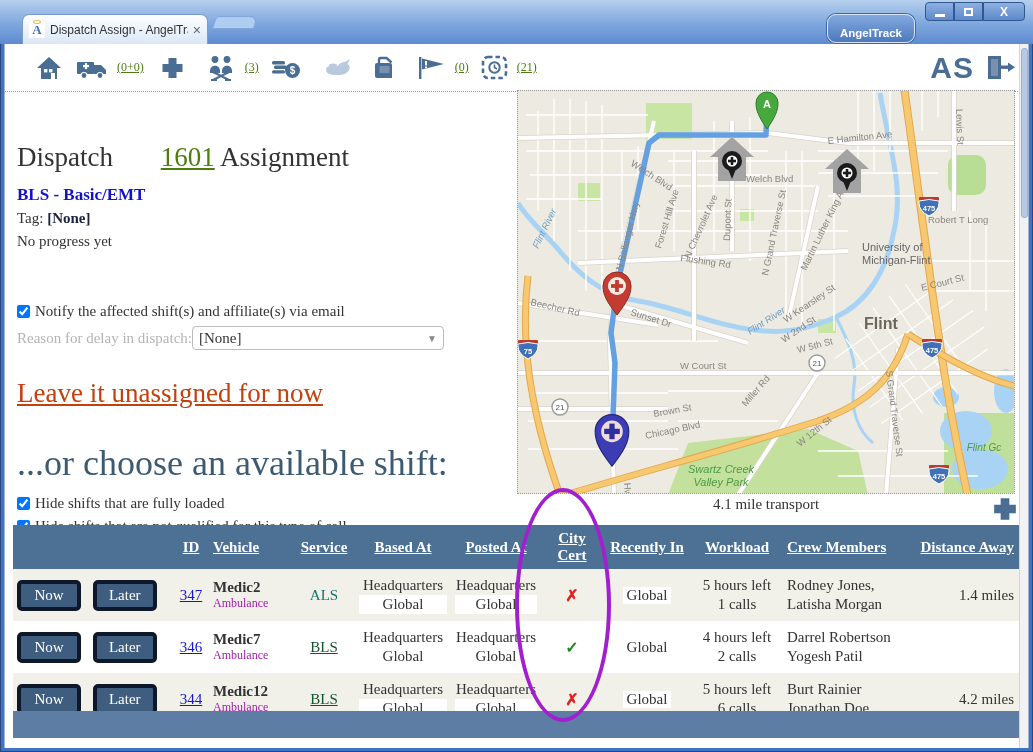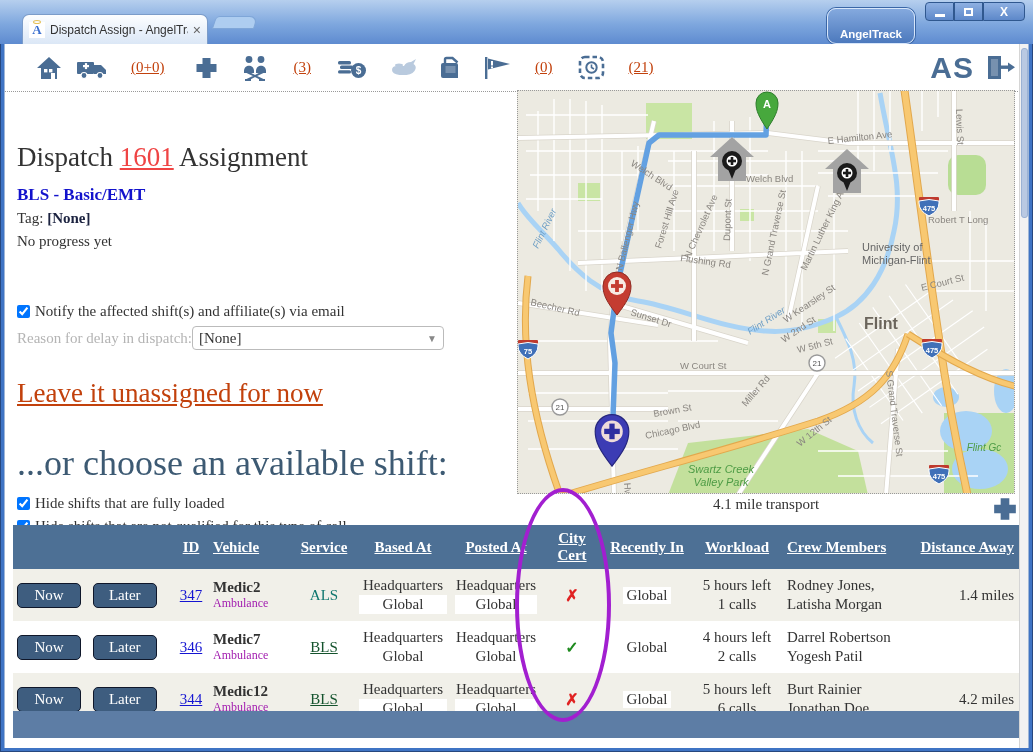--- a/index.html
+++ b/index.html
@@ -17,42 +17,42 @@
   .favicon{position:relative;width:16px;height:16px;background:#fff;flex:0 0 16px;
            display:flex;align-items:center;justify-content:center;}
   .favicon span{color:#3a6fd0;font-family:"Liberation Serif",serif;font-weight:bold;font-size:13px;line-height:1;}
   .favicon i{position:absolute;top:-2px;left:4px;width:8px;height:4px;border:1.5px solid #e6c25a;border-radius:50%;}
   .tab-title{white-space:nowrap;overflow:hidden;max-width:138px;}
   .tab-close{margin-left:auto;color:#666;font-size:14px;line-height:1;cursor:default;font-family:"Liberation Sans",sans-serif;}
   .newtab{position:absolute;left:214px;top:16px;width:42px;height:13px;background:#aecdf0;
           border:1px solid #7fa6d8;border-radius:4px 8px 0 0;transform:skewX(-18deg);}
   .titlebar-right{position:absolute;right:8px;top:2px;display:flex;align-items:flex-start;gap:10px;
                   font-family:"Liberation Sans",sans-serif;}
-  .app-btn{margin-top:6px;padding:19px 12px 3px;border-radius:9px;border:1px solid #d7e6fa;
+  .app-btn{margin-top:12px;padding:12px 12px 3px;border-radius:9px;border:1px solid #d7e6fa;
            background:linear-gradient(#84a9de,#4c79bd);color:#fff;font-size:11.5px;font-weight:bold;
            box-shadow:0 0 0 1px #3a66a6;}
   .winbtns{display:flex;}
   .winbtn{width:29px;height:19px;border:1px solid #30588f;background:linear-gradient(#8eb0e2,#5d88c9);
           display:flex;align-items:center;justify-content:center;color:#fff;}
   .winbtn.min{border-radius:4px 0 0 4px;}
   .winbtn.close{width:42px;border-radius:0 4px 4px 0;font-size:12px;font-weight:bold;}
   .glyph-min{width:10px;height:3px;background:#fff;margin-top:7px;}
   .glyph-max{width:9px;height:8px;border:2px solid #fff;}
   
   .page{position:absolute;left:4px;top:44px;width:1025px;height:704px;background:#fff;
         border-left:1px solid #9eb6d8;border-right:1px solid #9eb6d8;}
   .toolbar{position:absolute;left:0;top:0;width:100%;height:48px;display:flex;align-items:center;
            padding:0 10px 0 24px;border-bottom:1px dotted #999;background:#fff;}
-  .toolbar .lnk{font-size:15px;color:#c2410c;text-decoration:underline;margin:0 16px;}
+  .toolbar .lnk{font-size:12px;color:#4d7c0f;text-decoration:underline;margin:0 2px;}
   .ticon{display:inline-flex;align-items:center;justify-content:center;margin:0 7px;}
   .as-initials{margin-left:auto;font-family:"Liberation Sans",sans-serif;font-weight:bold;
                font-size:30px;color:#4a6d94;letter-spacing:1px;line-height:1;}
   
   .h1{position:absolute;left:12px;top:98px;font-size:27px;color:#333;}
-  .h1 a{color:#ef4444;}
+  .h1 a{color:#4d7c0f;margin-left:41px;}
   .svc-line{position:absolute;left:12px;top:141px;font-size:17px;font-weight:bold;color:#1212cc;}
   .tag-line{position:absolute;left:12px;top:166px;font-size:15px;color:#333;}
   .tag-line b{color:#1c2340;}
   .prog-line{position:absolute;left:12px;top:189px;font-size:15px;color:#333;}
   .notify-line{position:absolute;left:12px;top:259px;font-size:15px;color:#333;display:flex;align-items:center;gap:5px;}
   .reason-line{position:absolute;left:12px;top:282px;font-size:15px;color:#b4b4b4;display:flex;align-items:center;}
   .select{width:252px;height:24px;border:1px solid #bbb;border-radius:4px;background:#fff;
           display:flex;align-items:center;padding:0 6px;color:#333;}
   .select .arrow{margin-left:auto;color:#888;font-size:10px;font-family:"Liberation Sans",sans-serif;}
   .leave-link{position:absolute;left:12px;top:334px;font-size:27px;color:#c2410c;text-decoration:underline;}
@@ -71,21 +71,21 @@
                   padding:5px 4px;text-align:center;height:30px;}
   .shift-table td{padding:3px 4px;text-align:center;vertical-align:middle;height:52px;}
   .shift-table tr.odd td{background:#f1f0e9;}
   .shift-table tr.even td{background:#ffffff;}
   td.c-btns{text-align:left;padding-left:4px;white-space:nowrap;}
   td.c-id,th.c-id{text-align:center;}
   td.c-veh,th.c-veh{text-align:left;}
   td.c-crew,th.c-crew{text-align:left;}
   td.c-dist,th.c-dist{text-align:right;padding-right:8px;}
   .btn{display:inline-block;min-width:64px;text-align:center;padding:3px 12px;margin-right:8px;
-       background:#3e5d7f;border:1px solid #0f172a;border-radius:5px;color:#fff;font-size:15px;
+       background:#3e5d7f;border:4px solid #0f172a;border-radius:5px;color:#fff;font-size:15px;
        font-family:"Liberation Serif",serif;}
   .id-link{color:#1414d2;text-decoration:underline;}
   .veh-name{font-weight:bold;display:block;line-height:1.15;}
   .veh-type{display:block;color:#a21caf;font-size:12px;line-height:1.15;}
   .svc-red{color:#0f766e;}
   .svc-blue{color:#14532d;text-decoration:underline;}
   .cert-no{color:#e02222;font-weight:bold;font-size:16px;font-family:"Liberation Sans",sans-serif;}
   .cert-yes{color:#1e8a1e;font-weight:bold;font-size:16px;font-family:"Liberation Sans",sans-serif;}
   .chip{background:#fff;padding:0 4px;display:inline-block;}
   .two-line span{display:block;line-height:1.25;}

